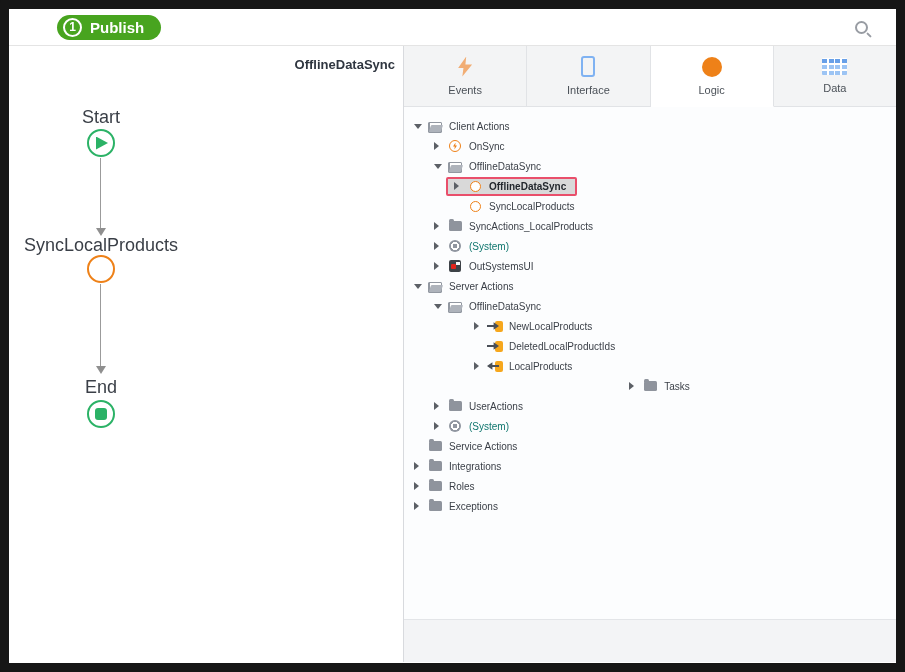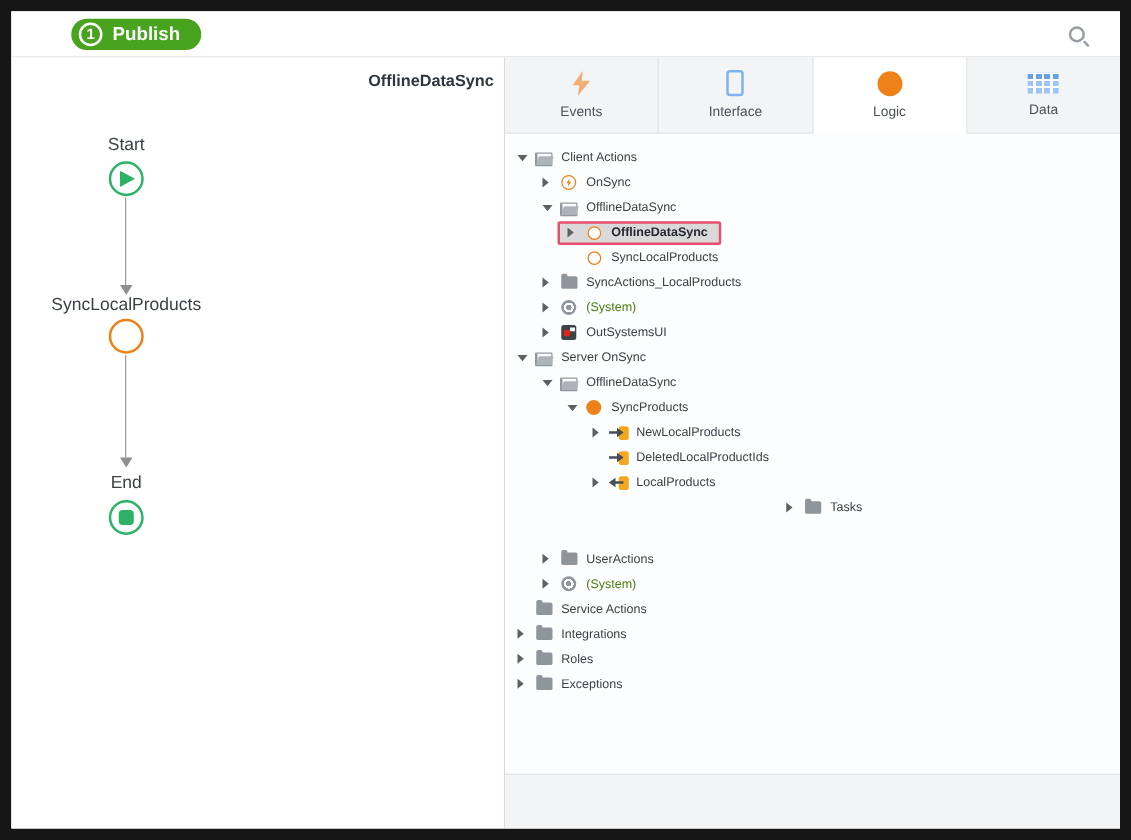--- a/index.html
+++ b/index.html
@@ -16,21 +16,21 @@
   .search-icon { position:relative; width:13px; height:13px; border:2px solid #989ca3; border-radius:50%; cursor:pointer; }
   .search-icon::after { content:''; position:absolute; width:2px; height:6px; background:#989ca3; transform:rotate(-45deg); left:11px; top:9px; border-radius:1px; }
 
   
   .main { display:flex; height:616px; }
   .canvas { flex:1; position:relative; background:#fff; }
   .panel { width:493px; border-left:1px solid #d8dade; display:flex; flex-direction:column; background:#fcfdfe; }
 
   
   .canvas-title { position:absolute; top:11px; right:8px; font-size:13px; font-weight:bold; color:#2f3640; }
-  .node-label { position:absolute; left:92px; transform:translateX(-50%); font-size:14px; color:#3a3f47; white-space:nowrap; }
+  .node-label { position:absolute; left:92px; transform:translateX(-50%); font-size:18px; color:#3a3f47; white-space:nowrap; }
   .flow-node { position:absolute; left:78px; width:28px; height:28px; border-radius:50%; border:2px solid var(--green); background:#fff; display:flex; align-items:center; justify-content:center; }
   .start-tri { width:12px; height:13px; background:var(--green); clip-path:polygon(0 0,100% 50%,0 100%); margin-left:2px; }
   .end-sq { width:12px; height:12px; background:var(--green); border-radius:3px; }
   .flow-node.action { border-color:var(--orange); }
   .connector { position:absolute; left:91px; width:1px; background:#9b9b9b; }
   .arrowhead { position:absolute; left:87px; width:0; height:0; border-left:5px solid transparent; border-right:5px solid transparent; border-top:8px solid #8f8f8f; }
 
   
   .tabs { display:flex; height:61px; background:#f3f4f5; }
   .tab { flex:1; display:flex; flex-direction:column; align-items:center; justify-content:center; gap:7px; border-right:1px solid #e1e3e6; border-bottom:1px solid #e1e3e6; cursor:pointer; }
@@ -50,21 +50,21 @@
   
   .tree { flex:1; padding-top:9px; overflow:hidden; }
   .tree-row { display:flex; align-items:center; height:20px; cursor:pointer; }
   .row-content { display:inline-flex; align-items:center; height:19px; padding:0 9px 0 6px; border:2px solid transparent; border-radius:2px; }
   .row-content.selected { background:#d9d9d9; border-color:var(--selection); }
   .expander { width:13px; display:flex; justify-content:flex-start; align-items:center; flex:none; }
   .exp-col { width:0; height:0; border-top:4px solid transparent; border-bottom:4px solid transparent; border-left:5px solid #5c6066; }
   .exp-exp { width:0; height:0; border-left:4.5px solid transparent; border-right:4.5px solid transparent; border-top:5.5px solid #5c6066; }
   .ticon { width:16px; height:14px; display:flex; align-items:center; justify-content:center; margin-right:6px; position:relative; flex:none; }
   .tree-label { font-size:10px; color:#3a3f47; white-space:nowrap; }
-  .tree-label.muted { color:#4d7c0f; }
+  .tree-label.muted { color:#0f766e; }
   .tree-label.bold { font-weight:bold; color:#24282e; }
 
   
   .i-folder-closed { width:13px; height:10px; background:#8f949d; border-radius:1.5px; position:relative; }
   .i-folder-closed::before { content:''; position:absolute; top:-2px; left:0; width:5px; height:3px; background:#8f949d; border-radius:1.5px 1.5px 0 0; }
   .i-folder-open { width:14px; height:11px; position:relative; }
   .i-folder-open::before { content:''; position:absolute; left:0; top:1px; width:12px; height:9px; border:1.5px solid #9298a1; border-radius:1px; background:#fff; }
   .i-folder-open::before { box-shadow:2px -2px 0 -1px #9298a1 inset; }
   .i-folder-open::after { content:''; position:absolute; left:2px; bottom:0; width:12px; height:6.5px; background:#aeb3bb; transform:skewX(-18deg); border-radius:1px; }
   .i-circle-outline { width:11px; height:11px; border:1.8px solid var(--orange); border-radius:50%; background:#fff; }
@@ -231,45 +231,34 @@
             </span>
           </div>
           <div class="tree-row" style="padding-left: 2px;">
             <span class="row-content">
               <span class="expander">
                 <span class="exp-exp"></span>
               </span>
               <span class="ticon">
                 <span class="i-folder-open"></span>
               </span>
-              <span class="tree-label">Server OnSync</span>
+              <span class="tree-label">Server Actions</span>
             </span>
           </div>
           <div class="tree-row" style="padding-left: 22px;">
             <span class="row-content">
               <span class="expander">
                 <span class="exp-exp"></span>
               </span>
               <span class="ticon">
                 <span class="i-folder-open"></span>
               </span>
               <span class="tree-label">OfflineDataSync</span>
             </span>
           </div>
-          <div class="tree-row" style="padding-left: 42px;">
-            <span class="row-content">
-              <span class="expander">
-                <span class="exp-exp"></span>
-              </span>
-              <span class="ticon">
-                <span class="i-circle-solid"></span>
-              </span>
-              <span class="tree-label">SyncProducts</span>
-            </span>
-          </div>
           <div class="tree-row" style="padding-left: 62px;">
             <span class="row-content">
               <span class="expander">
                 <span class="exp-col"></span>
               </span>
               <span class="ticon">
                 <span class="i-param-in"></span>
               </span>
               <span class="tree-label">NewLocalProducts</span>
             </span>
@@ -298,21 +287,21 @@
             <span class="row-content">
               <span class="expander">
                 <span class="exp-col"></span>
               </span>
               <span class="ticon">
                 <span class="i-folder-closed"></span>
               </span>
               <span class="tree-label">Tasks</span>
             </span>
           </div>
-          <div class="tree-row" style="padding-left: 22px; margin-top: 21px;">
+          <div class="tree-row" style="padding-left: 22px;">
             <span class="row-content">
               <span class="expander">
                 <span class="exp-col"></span>
               </span>
               <span class="ticon">
                 <span class="i-folder-closed"></span>
               </span>
               <span class="tree-label">UserActions</span>
             </span>
           </div>

